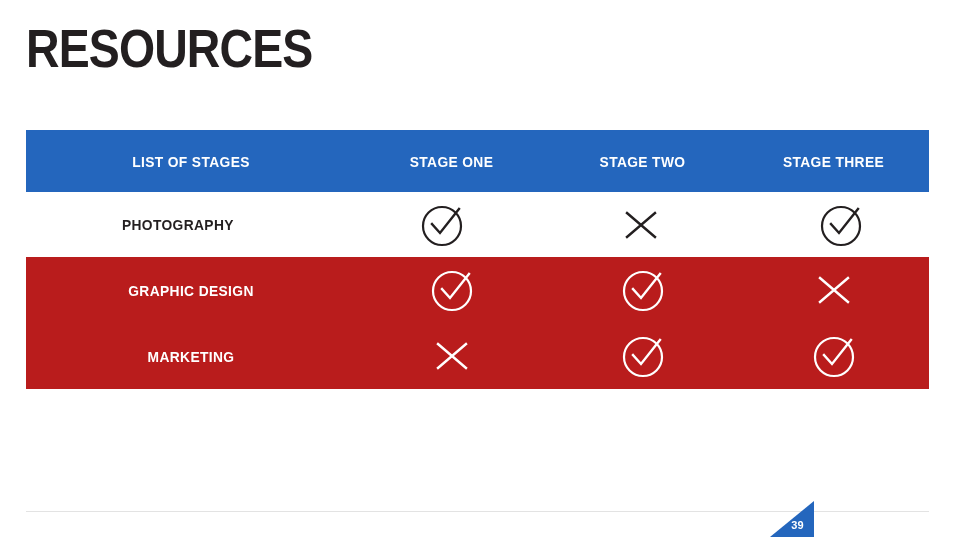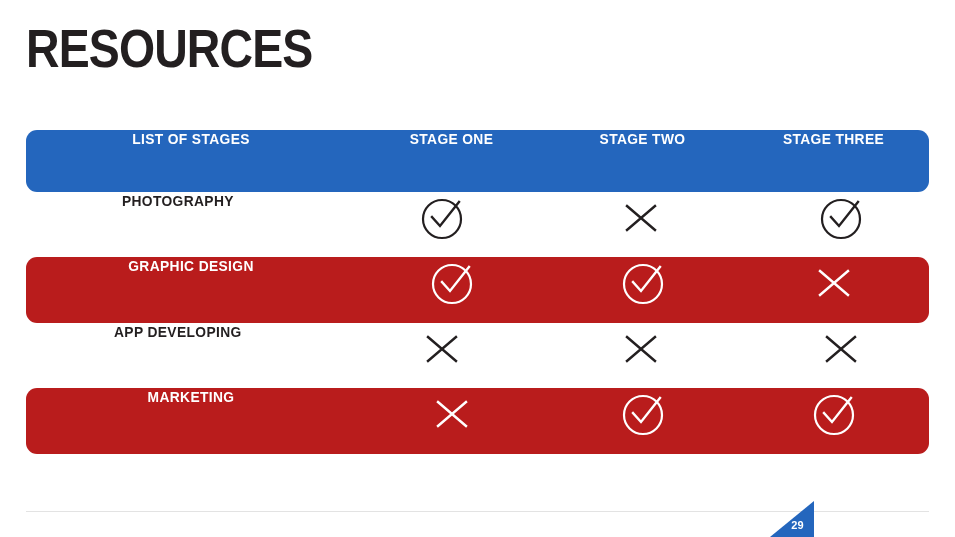--- a/index.html
+++ b/index.html
@@ -38,22 +38,21 @@
     position: absolute;
     left: 26px;
     top: 130px;
     width: 903px;
     border-collapse: collapse;
     table-layout: fixed;
   }
   .row {
     display: flex;
     width: 903px;
-    align-items: flex-start;
-    border-radius: 11px;
+    align-items: center;
   }
   .row-header {
     height: 62px;
     background: #2466bd;
   }
   .row-white {
     height: 65px;
     background: #ffffff;
     gap: 24px;
   }
@@ -201,44 +200,20 @@
       </div>
       <div class="cell-mark">
         <span class="mark">
           <svg width="52" height="52" viewBox="0 0 52 52">
               <path d="M12 14 L40 38 M40 14 L12 38" fill="none" stroke="#ffffff" stroke-width="2.4" stroke-linecap="square"></path>
             </svg>
         </span>
       </div>
     </div>
 
-    <div class="row row-white">
-      <div class="cell-label">APP DEVELOPING</div>
-      <div class="cell-mark">
-        <span class="mark">
-          <svg width="52" height="52" viewBox="0 0 52 52">
-              <path d="M12 14 L40 38 M40 14 L12 38" fill="none" stroke="#231f20" stroke-width="2.4" stroke-linecap="square"></path>
-            </svg>
-        </span>
-      </div>
-      <div class="cell-mark">
-        <span class="mark">
-          <svg width="52" height="52" viewBox="0 0 52 52">
-              <path d="M12 14 L40 38 M40 14 L12 38" fill="none" stroke="#231f20" stroke-width="2.4" stroke-linecap="square"></path>
-            </svg>
-        </span>
-      </div>
-      <div class="cell-mark">
-        <span class="mark">
-          <svg width="52" height="52" viewBox="0 0 52 52">
-              <path d="M12 14 L40 38 M40 14 L12 38" fill="none" stroke="#231f20" stroke-width="2.4" stroke-linecap="square"></path>
-            </svg>
-        </span>
-      </div>
-    </div>
 
     <div class="row row-blue">
       <div class="cell-label">MARKETING</div>
       <div class="cell-mark">
         <span class="mark">
           <svg width="52" height="52" viewBox="0 0 52 52">
               <path d="M12 14 L40 38 M40 14 L12 38" fill="none" stroke="#ffffff" stroke-width="2.4" stroke-linecap="square"></path>
             </svg>
         </span>
       </div>
@@ -260,16 +235,16 @@
       </div>
     </div>
 
 
   </div>
 
   <div class="footer-line"></div>
 
   <div class="page-badge">
     <div class="shape"></div>
-    <div class="num">29</div>
+    <div class="num">39</div>
   </div>
 
 </div>
 
 </body></html>

